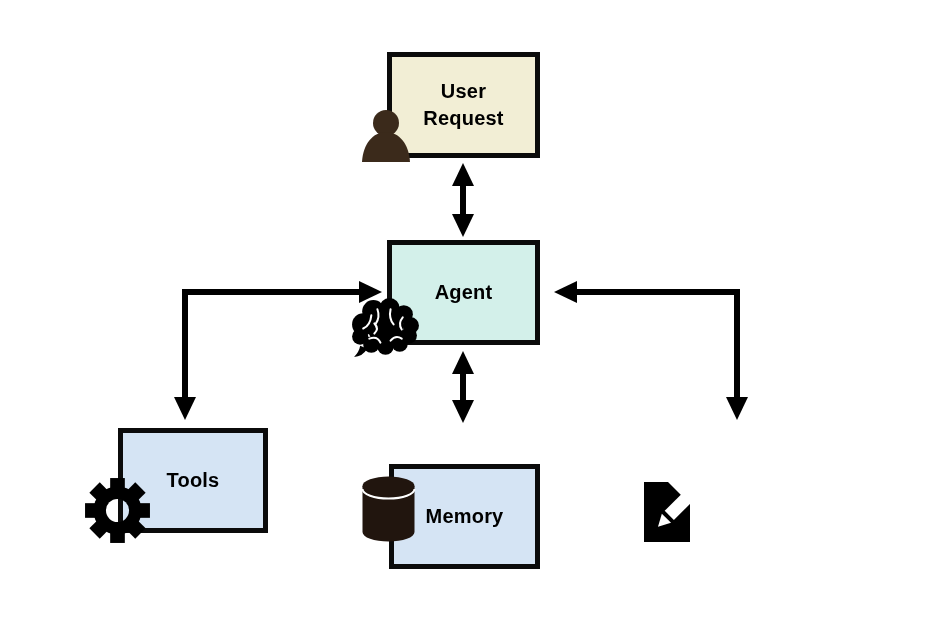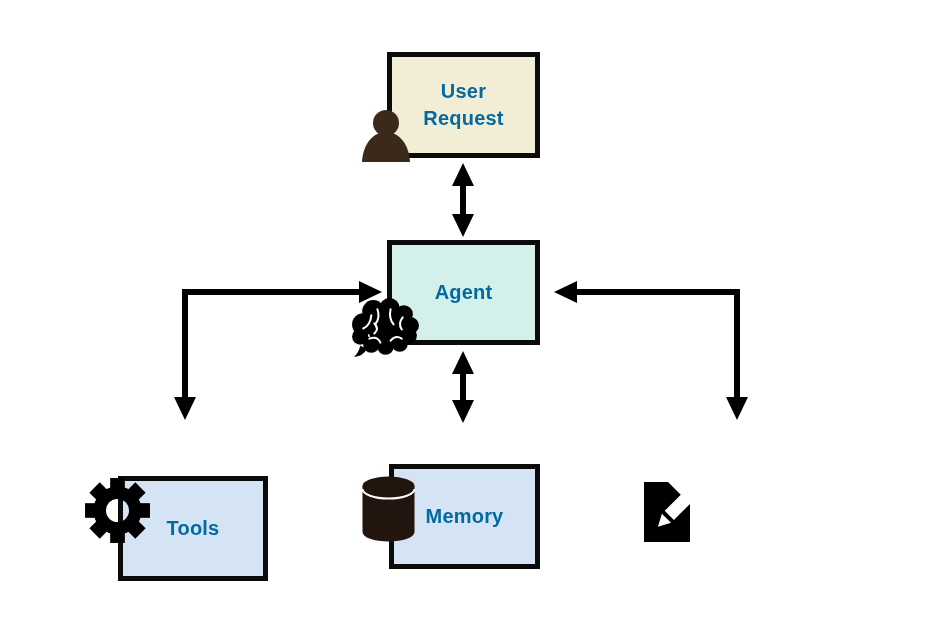--- a/index.html
+++ b/index.html
@@ -4,21 +4,21 @@
 <style>
   html,body{margin:0;padding:0;}
   .canvas{
     position:relative; width:927px; height:618px; overflow:hidden;
     font-family:"Liberation Sans", sans-serif;
   }
   .node{
     position:absolute; box-sizing:border-box;
     border:5px solid #0b0b0b;
     display:flex; align-items:center; justify-content:center;
-    text-align:center; font-weight:700; font-size:20px; color:#0369a1;
+    text-align:center; font-weight:700; font-size:20px; color:#000000;
     letter-spacing:.2px;
   }
   #node-user-request{left:387px; top:52px;  width:153px; height:106px;}
   #node-user-request .label{width:110px; line-height:1.35;}
   #node-agent       {left:387px; top:240px; width:153px; height:105px;}
   #node-tools       {left:118px; top:428px; width:150px; height:105px;}
   #node-memory      {left:389px; top:428px; width:151px; height:105px;}
   #node-planning    {left:660px; top:428px; width:152px; height:105px;}
 
   .edges{position:absolute; left:0; top:0; width:927px; height:618px; pointer-events:none;}
@@ -62,21 +62,21 @@
   </svg>
 
   <div class="node" id="node-user-request" style="background: rgb(242, 238, 213); border-color: rgb(11, 11, 11);">
     <span class="label">User Request</span>
   </div>
 
   <div class="node" id="node-agent" style="background: rgb(211, 240, 234); border-color: rgb(11, 11, 11);">
     <span class="label">Agent</span>
   </div>
 
-  <div class="node" id="node-tools" style="background: rgb(213, 228, 244); border-color: rgb(11, 11, 11); margin-top: 48px;">
+  <div class="node" id="node-tools" style="background: rgb(213, 228, 244); border-color: rgb(11, 11, 11);">
     <span class="label">Tools</span>
   </div>
 
   <div class="node" id="node-memory" style="background: rgb(213, 228, 244); border-color: rgb(11, 11, 11); margin-top: 36px;">
     <span class="label">Memory</span>
   </div>
 
 
   <span class="icon" id="icon-person" style="color: rgb(59, 42, 27);">
     <svg viewBox="0 0 60 53">

